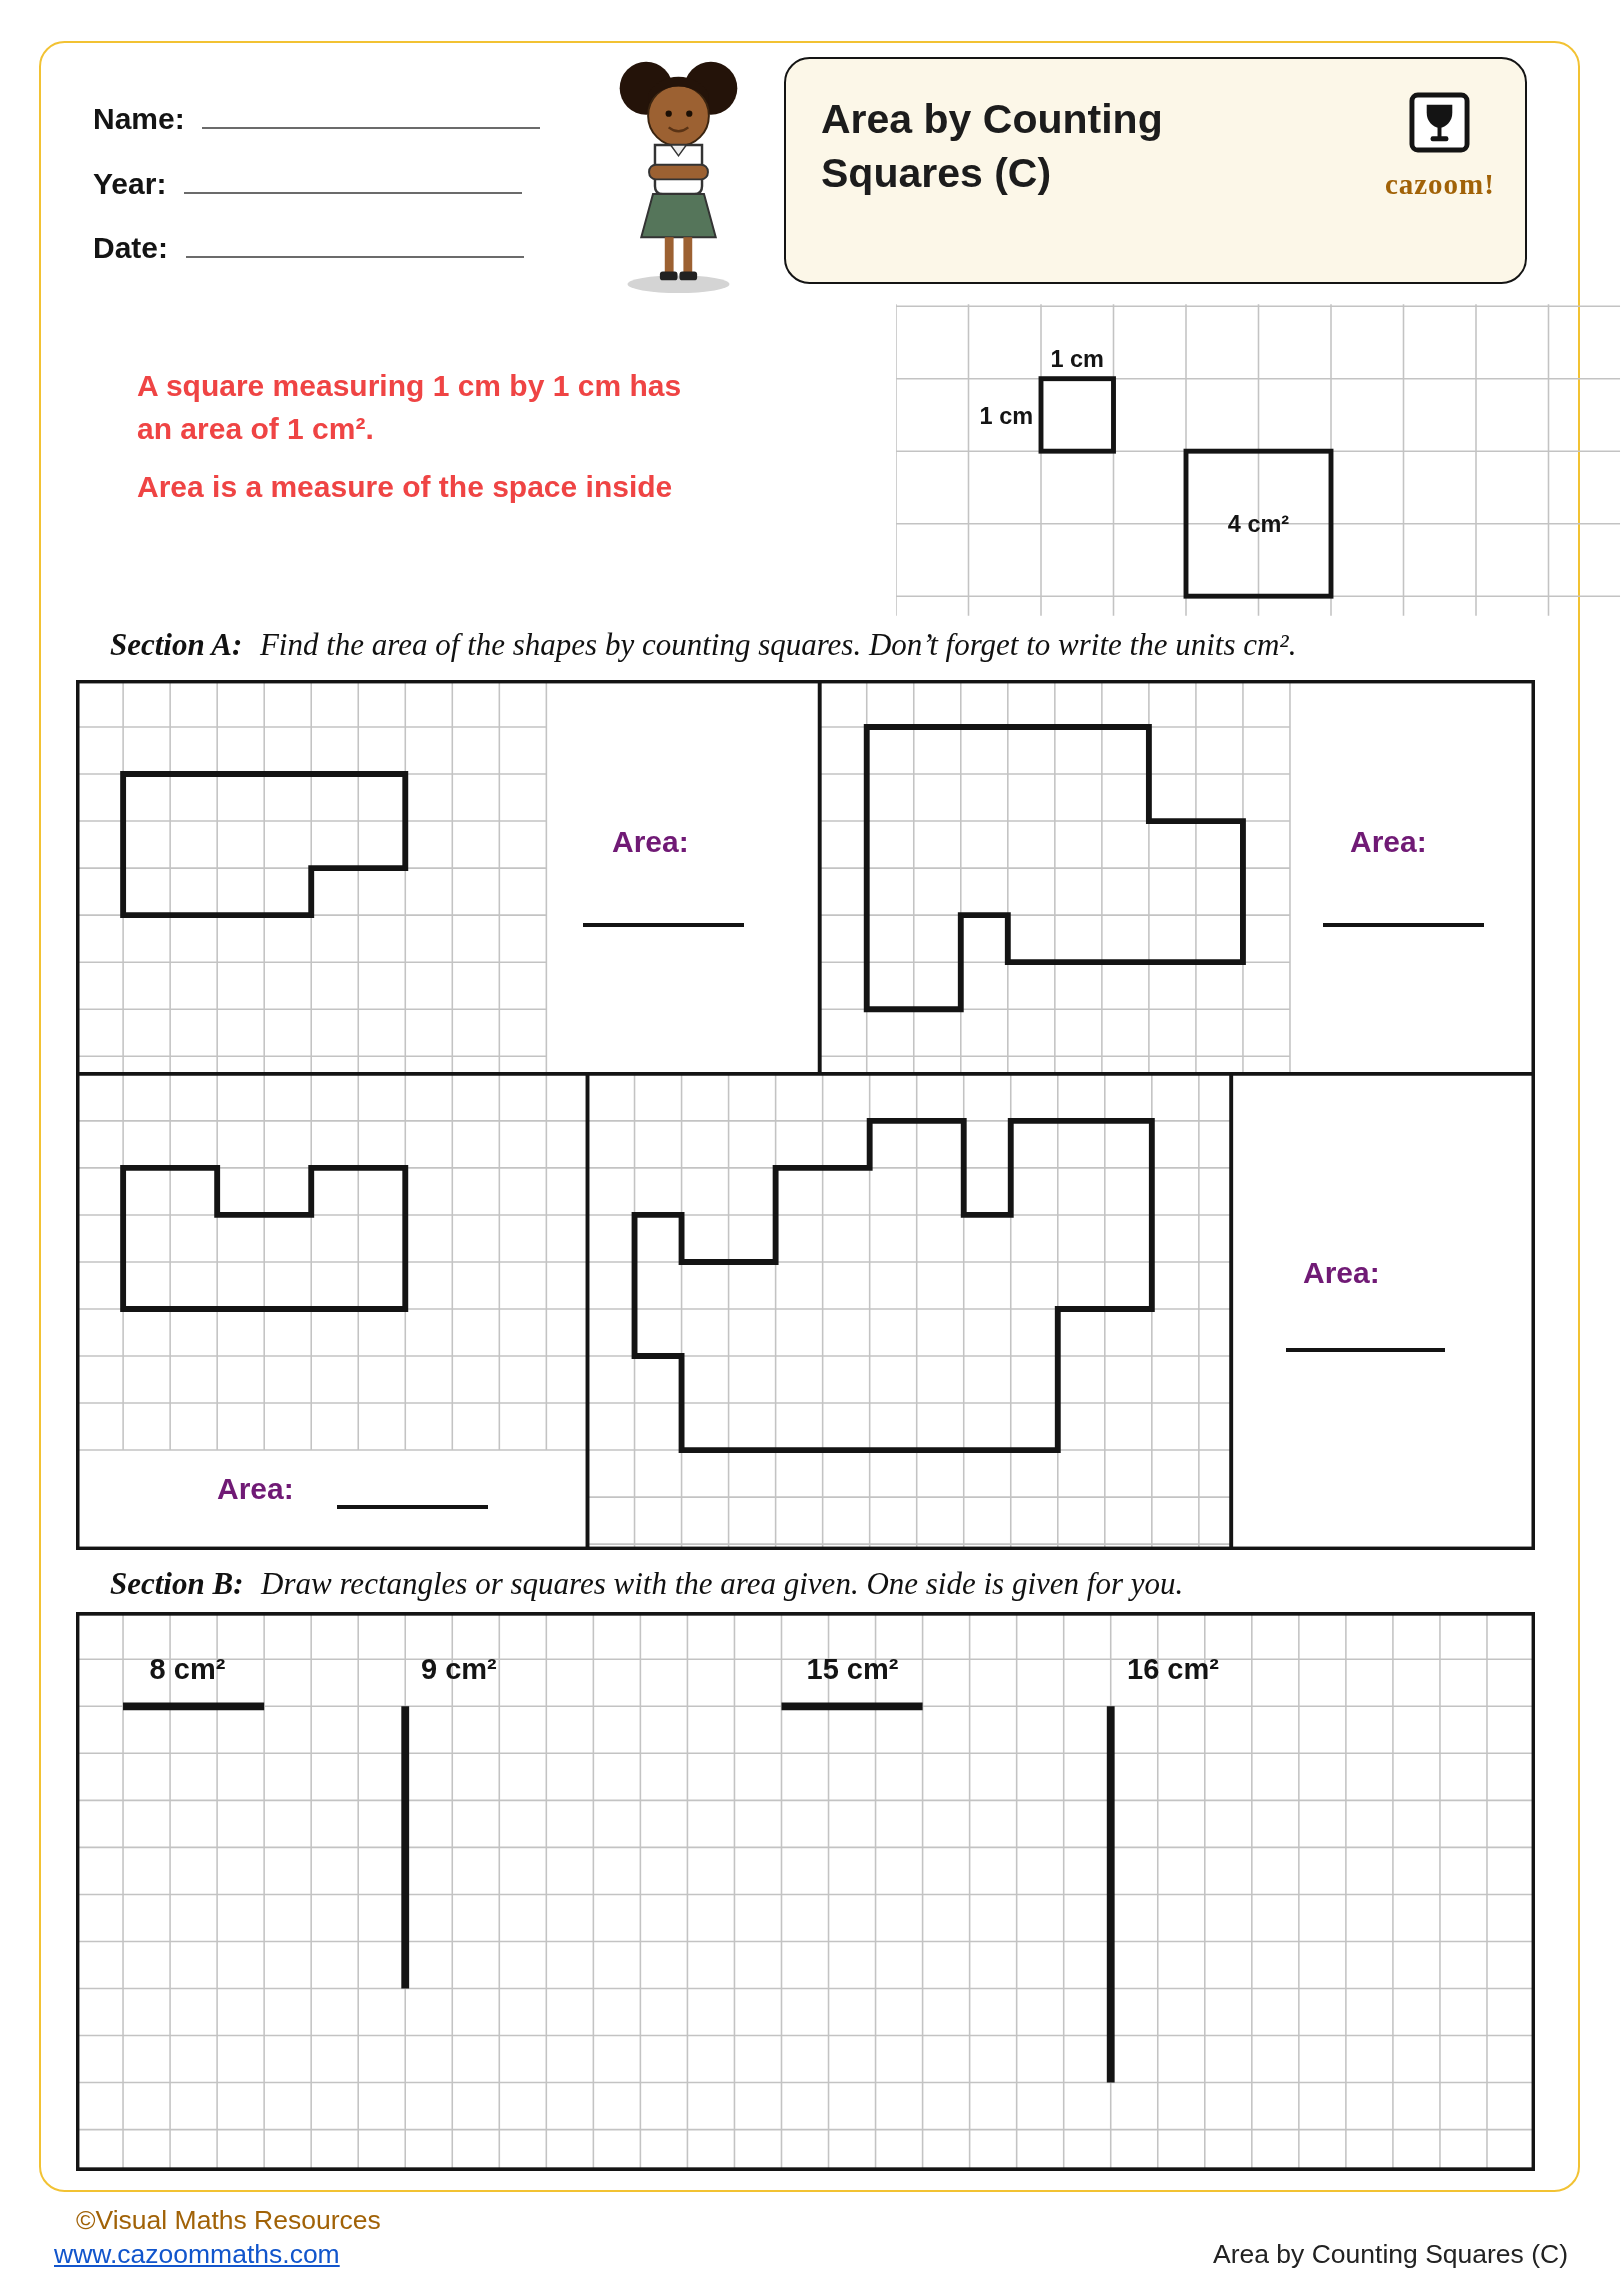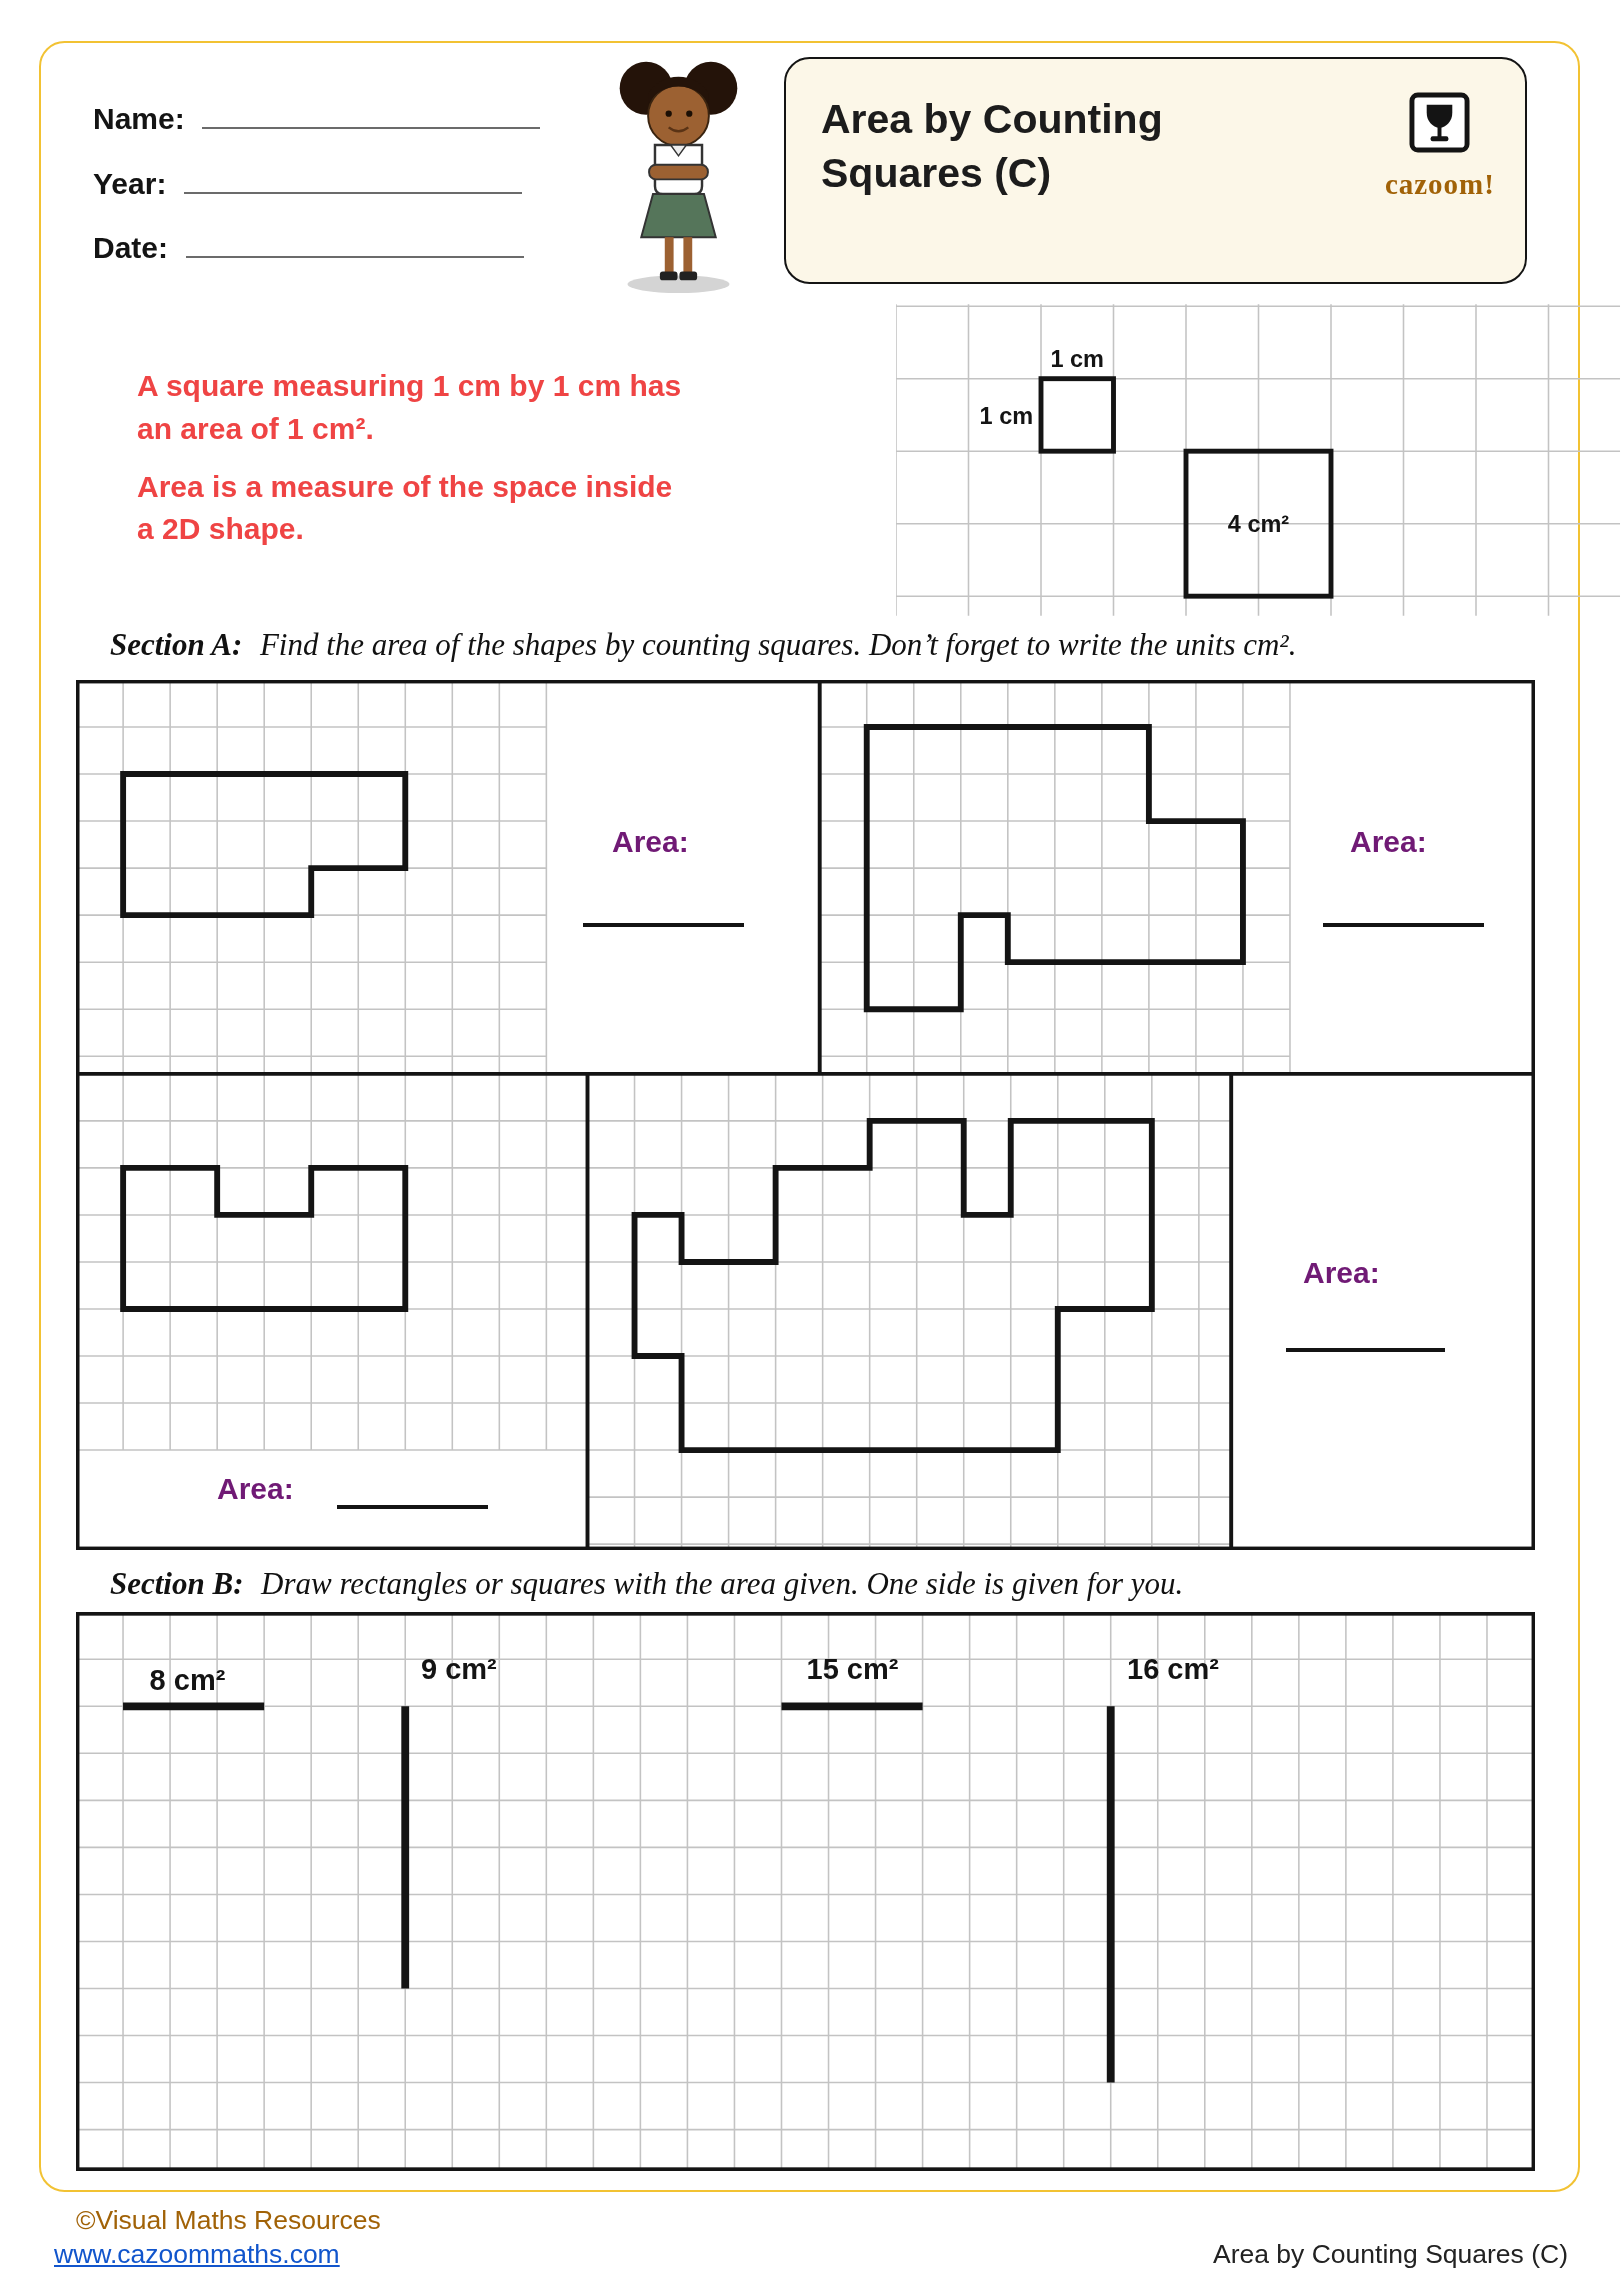--- a/index.html
+++ b/index.html
@@ -94,21 +94,20 @@
         <rect x="22" y="45" width="18" height="5" rx="2" fill="#141414"></rect>
       </svg>
       <div class="logo-text">cazoom!</div>
     </div>
   </div>
 
   <div class="intro">
     <div>A square measuring 1 cm by 1 cm has</div>
     <div>an area of 1 cm².</div>
     <div class="p2">Area is a measure of the space inside</div>
-    <div>a 2D shape.</div>
   </div>
 
   <svg id="demo-svg" width="725" height="312" viewBox="0 0 740 318">
       <line x1="0" y1="0" x2="0" y2="318" class="g"></line>
       <line x1="74" y1="0" x2="74" y2="318" class="g"></line>
       <line x1="148" y1="0" x2="148" y2="318" class="g"></line>
       <line x1="222" y1="0" x2="222" y2="318" class="g"></line>
       <line x1="296" y1="0" x2="296" y2="318" class="g"></line>
       <line x1="370" y1="0" x2="370" y2="318" class="g"></line>
       <line x1="444" y1="0" x2="444" y2="318" class="g"></line>
@@ -277,21 +276,21 @@
         <line x1="0" y1="432" x2="1489" y2="432" class="g"></line>
         <line x1="0" y1="480" x2="1489" y2="480" class="g"></line>
         <line x1="0" y1="528" x2="1489" y2="528" class="g"></line>
         <rect x="0" y="0" width="1489" height="570" class="boxborder"></rect>
         <line x1="48" y1="96" x2="192" y2="96" class="seg"></line>
         <line x1="336" y1="96" x2="336" y2="384" class="seg"></line>
         <line x1="720" y1="96" x2="864" y2="96" class="seg"></line>
         <line x1="1056" y1="96" x2="1056" y2="480" class="seg"></line>
       </svg>
     <div id="secB-labels">
-        <div class="bLabel" style="top: 52px; left: 47px; width: 129px; text-align: center;">8 cm²</div>
+        <div class="bLabel" style="top: 41px; left: 47px; width: 129px; text-align: center;">8 cm²</div>
         <div class="bLabel" style="top: 41px; left: 345px;">9 cm²</div>
         <div class="bLabel" style="top: 41px; left: 706px; width: 141px; text-align: center;">15 cm²</div>
         <div class="bLabel" style="top: 41px; left: 1051px;">16 cm²</div>
       </div>
   </div>
 
   <div class="f1">©Visual Maths Resources</div>
   <div class="f2">www.cazoommaths.com</div>
   <div class="f3">Area by Counting Squares (C)</div>
 </div>

